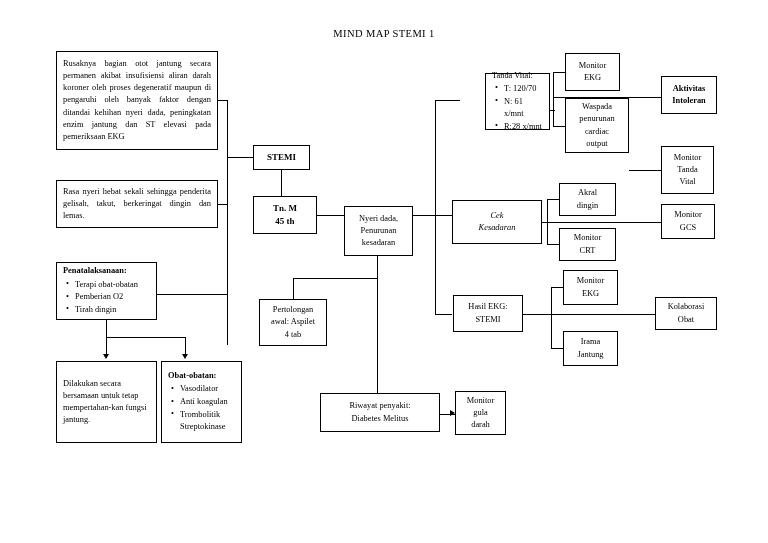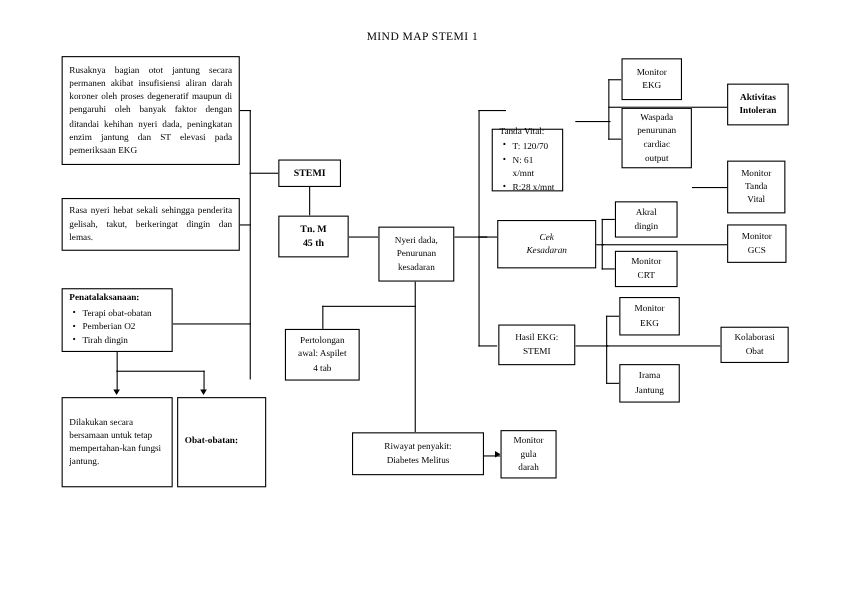--- a/index.html
+++ b/index.html
@@ -173,20 +173,25 @@
     </div>
   </div>
 
   <div class="node" style="left:56px; top:361px; width:101px; height:82px;">
     <span class="pad">Dilakukan secara bersamaan untuk tetap mempertahan-kan fungsi jantung.</span>
   </div>
 
   <div class="node" style="left:161px; top:361px; width:81px; height:82px;">
     <div class="pad">
       <span class="hdr">Obat-obatan:</span>
+      <ul>
+        <li>Vasodilator</li>
+        <li>Anti koagulan</li>
+        <li>Trombolitik Streptokinase</li>
+      </ul>
     </div>
   </div>
 
   <div class="node ctr bold" style="left:253px; top:145px; width:57px; height:25px; font-size:9px;">
     <span>STEMI</span>
   </div>
 
   <div class="node ctr bold" style="left:253px; top:196px; width:64px; height:38px; font-size:9px;">
     <span>Tn. M</span>
     <span>45 th</span>
@@ -208,21 +213,21 @@
     <span>Riwayat penyakit:</span>
     <span>Diabetes Melitus</span>
   </div>
 
   <div class="node ctr" style="left:455px; top:391px; width:51px; height:44px;">
     <span>Monitor</span>
     <span>gula</span>
     <span>darah</span>
   </div>
 
-  <div class="node" style="left:447px; top:73px; width:65px; height:57px;margin-top:44px;">
+  <div class="node" style="left:485px; top:73px; width:65px; height:57px;">
     <div class="pad">
       <span style="display:block; margin-bottom:1px;">Tanda Vital:</span>
       <ul>
         <li>T: 120/70</li>
         <li>N: 61 x/mnt</li>
         <li>R:28 x/mnt</li>
       </ul>
     </div>
   </div>
 

